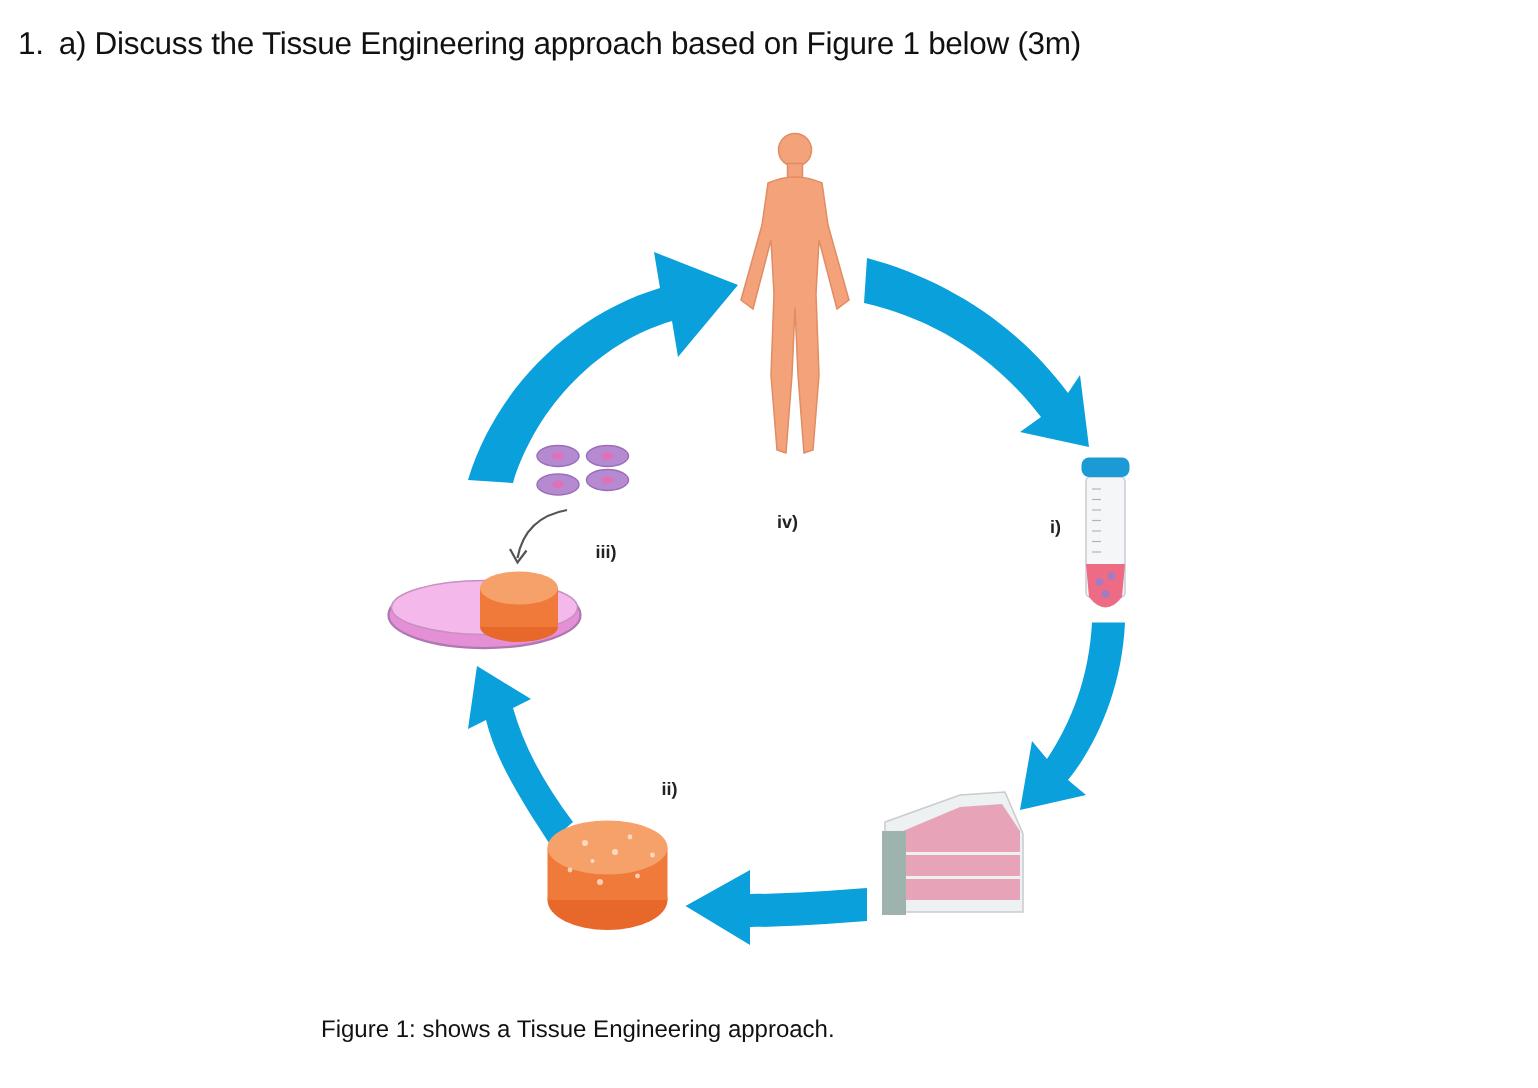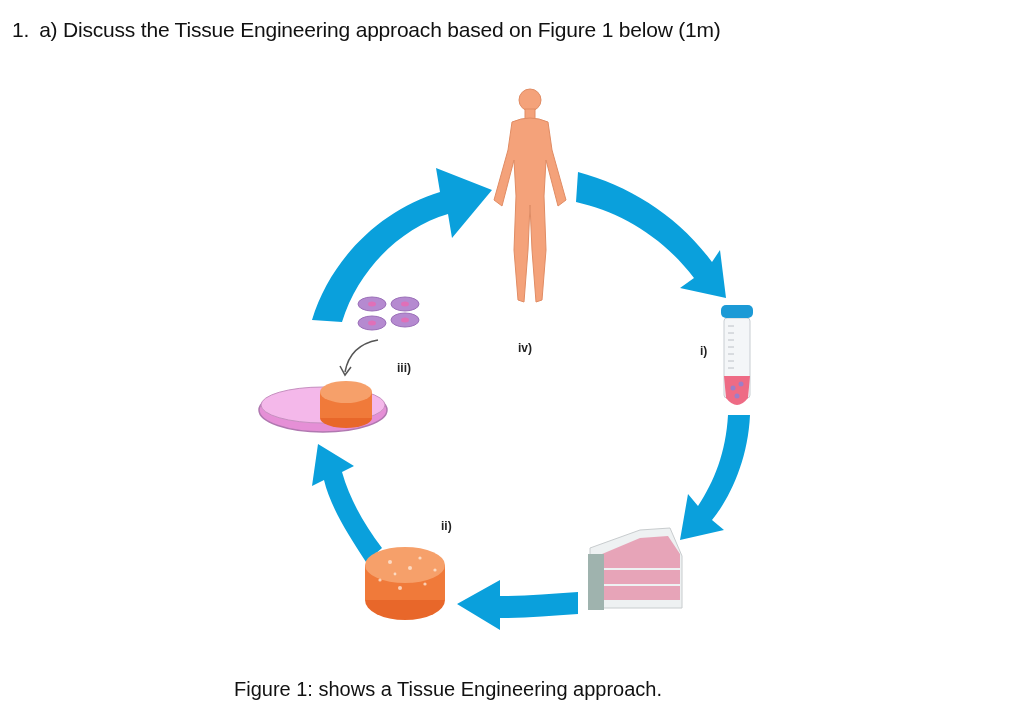--- a/index.html
+++ b/index.html
@@ -1,26 +1,26 @@
 <!DOCTYPE html>
 <html><head>
   <meta charset="utf-8">
   <style>
     html, body { margin: 0; padding: 0; background: #ffffff; }
     body { width: 1025px; height: 725px; position: relative; overflow: hidden; font-family: "Liberation Sans", sans-serif; color: #111; }
     .question { position: absolute; left: 12px; top: 18px; font-size: 21px; letter-spacing: -0.2px; }
     .question .num { margin-right: 10px; }
     .figure { position: absolute; left: 0; top: 0; width: 1025px; height: 725px; }
-    .caption { position: absolute; left: 214px; top: 678px; font-size: 20px; margin-left: 20px; }
+    .caption { position: absolute; left: 214px; top: 678px; font-size: 16px; }
   </style>
 </head>
 <body>
 
 <div class="question">
-  <span class="num">1.</span><span>a) Discuss the Tissue Engineering approach based on Figure 1 below (1m)</span>
+  <span class="num">1.</span><span>a) Discuss the Tissue Engineering approach based on Figure 1 below (3m)</span>
 </div>
 
 <svg class="figure" viewBox="0 0 1025 725" xmlns="http://www.w3.org/2000/svg">
 
   <g fill="#0aa0dc">
 
     <path d="M312 320 C 330 260, 380 210, 440 192 L 436 168 L 492 190 L 452 238 L 448 214 C 400 228, 358 270, 342 322 Z"></path>
 
     <path d="M578 172 C 630 186, 678 216, 712 262 L 720 250 L 726 298 L 680 288 L 694 278 C 662 236, 620 212, 576 202 Z"></path>
 

